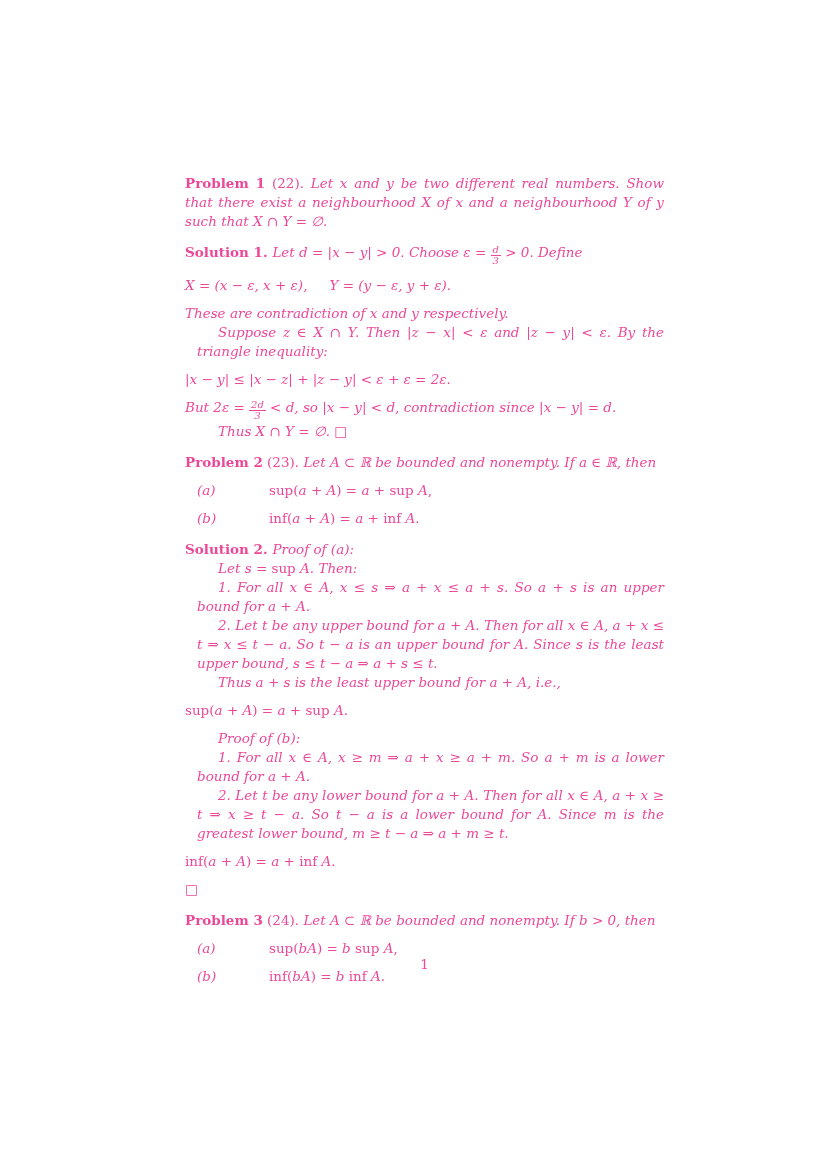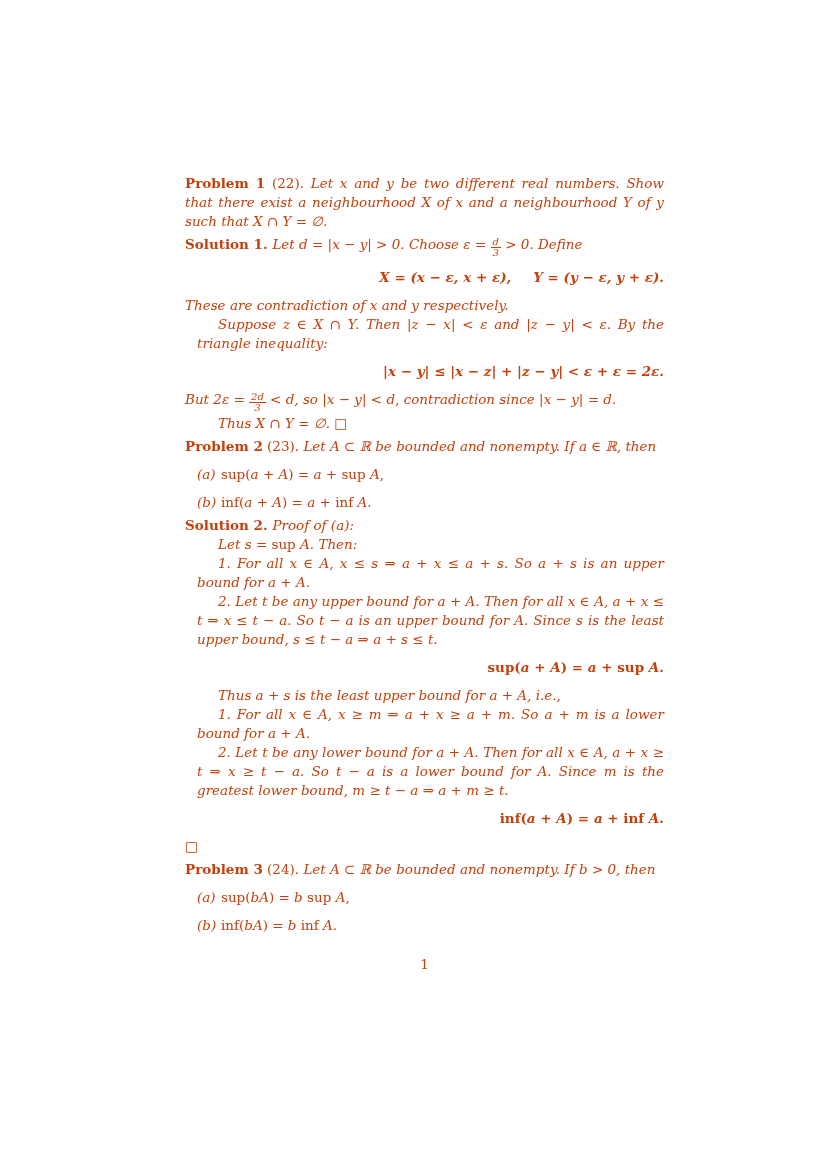--- a/index.html
+++ b/index.html
@@ -3,21 +3,21 @@
 <meta charset="utf-8">
 <style>
   html, body { margin: 0; padding: 0; }
   body { background: #ffffff; }
 
   .page {
     position: relative;
     width: 738px;
     height: 1170px;
     background: #ffffff;
-    color: #c2410c;
+    color: #ec4899;
     font-family: "DejaVu Serif", "Liberation Serif", serif;
     overflow: hidden;
   }
 
   .content {
     position: absolute;
     left: 185px;
     top: 174px;
     width: 479px;
     font-size: 13.5px;
@@ -27,57 +27,56 @@
 
   .par { margin: 0; }
   .indent { text-indent: 21px; margin-left: 12px; }
 
   .rm   { font-style: normal; }
   .it   { font-style: italic; }
   .bf   { font-weight: bold; font-style: normal; }
   .bfit { font-weight: normal; font-style: italic; }
 
   .eq {
-    text-align: right;
+    text-align: left;
     margin: 9px 0;
     text-indent: 0;
-    font-weight: bold;
   }
   .gap { display: inline-block; width: 22px; }
 
   .frac {
     display: inline-block;
     text-align: center;
     vertical-align: -0.55em;
     line-height: 1.05;
   }
   .frac .fnum {
     display: block;
     font-size: 10px;
     padding: 0 2px;
     border-bottom: 1px solid currentColor;
   }
   .frac .fden {
     display: block;
     font-size: 10px;
   }
 
-  .block { margin-top: 4px; }
+  .block { margin-top: 12px; }
 
   .li {
     display: flex;
     margin-top: 9px;
     padding-left: 12px;
     text-align: left;
   }
   .li-label {
     flex: 0 0 24px;
     font-style: italic;
   }
-  .li-body { flex: 1; }
+  .li-body { flex: 1; margin-left: 48px; }
 
   .proof-b { margin-top: 5px; }
   .qed-line { margin-top: 4px; }
 
   .footer {
     position: absolute;
     left: 185px;
     top: 956px;
     width: 479px;
     text-align: center;
@@ -106,22 +105,23 @@
     </div>
     <div class="li">
       <span class="li-label">(b)</span>
       <span class="li-body"><span class="rm">inf(</span><span class="it">a</span><span class="rm"> + </span><span class="it">A</span><span class="rm">) = </span><span class="it">a</span><span class="rm"> + inf </span><span class="it">A</span><span class="rm">.</span></span>
     </div>
 
     <p class="par block"><span class="bf">Solution 2. </span><span class="bfit">Proof of (a):</span></p>
     <p class="par indent"><span class="it">Let s = </span><span class="rm">sup </span><span class="it">A. Then:</span></p>
     <p class="par indent"><span class="it">1. For all x ∈ A, x ≤ s ⇒ a + x ≤ a + s. So a + s is an upper bound for a + A.</span></p>
     <p class="par indent"><span class="it">2. Let t be any upper bound for a + A. Then for all x ∈ A, a + x ≤ t ⇒ x ≤ t − a. So t − a is an upper bound for A. Since s is the least upper bound, s ≤ t − a ⇒ a + s ≤ t.</span></p>
+    <p class="par indent"><span class="it">Thus a + s is the least upper bound for a + A, i.e.,</span></p>
     <p class="par eq"><span class="rm">sup(</span><span class="it">a</span><span class="rm"> + </span><span class="it">A</span><span class="rm">) = </span><span class="it">a</span><span class="rm"> + sup </span><span class="it">A</span><span class="rm">.</span></p>
-    <p class="par indent"><span class="it">Thus a + s is the least upper bound for a + A, i.e.,</span></p>
+    <p class="par indent proof-b"><span class="bfit">Proof of (b):</span></p>
     <p class="par indent"><span class="it">1. For all x ∈ A, x ≥ m ⇒ a + x ≥ a + m. So a + m is a lower bound for a + A.</span></p>
     <p class="par indent"><span class="it">2. Let t be any lower bound for a + A. Then for all x ∈ A, a + x ≥ t ⇒ x ≥ t − a. So t − a is a lower bound for A. Since m is the greatest lower bound, m ≥ t − a ⇒ a + m ≥ t.</span></p>
     <p class="par eq"><span class="rm">inf(</span><span class="it">a</span><span class="rm"> + </span><span class="it">A</span><span class="rm">) = </span><span class="it">a</span><span class="rm"> + inf </span><span class="it">A</span><span class="rm">.</span></p>
     <p class="par qed-line"><span class="rm">□</span></p>
 
     <p class="par block"><span class="bf">Problem 3</span><span class="rm"> (24). </span><span class="it">Let A ⊂ ℝ be bounded and nonempty. If b &gt; 0, then</span></p>
     <div class="li">
       <span class="li-label">(a)</span>
       <span class="li-body"><span class="rm">sup(</span><span class="it">bA</span><span class="rm">) = </span><span class="it">b</span><span class="rm"> sup </span><span class="it">A</span><span class="rm">,</span></span>
     </div>

